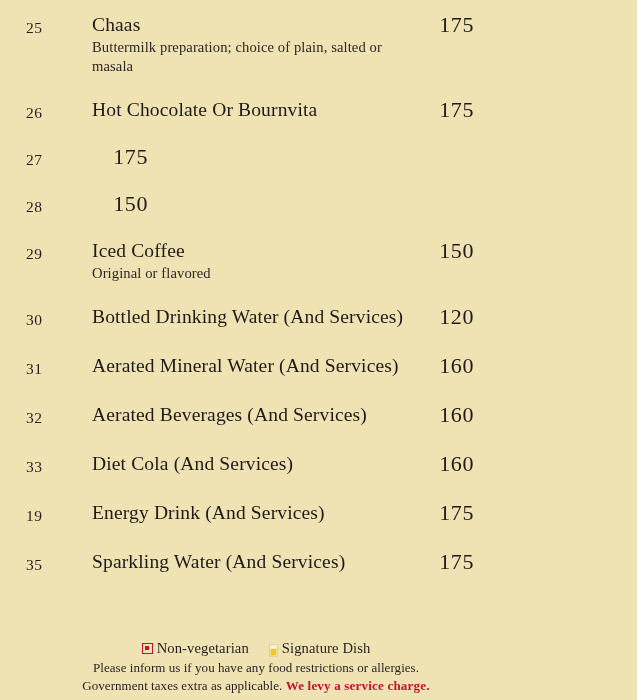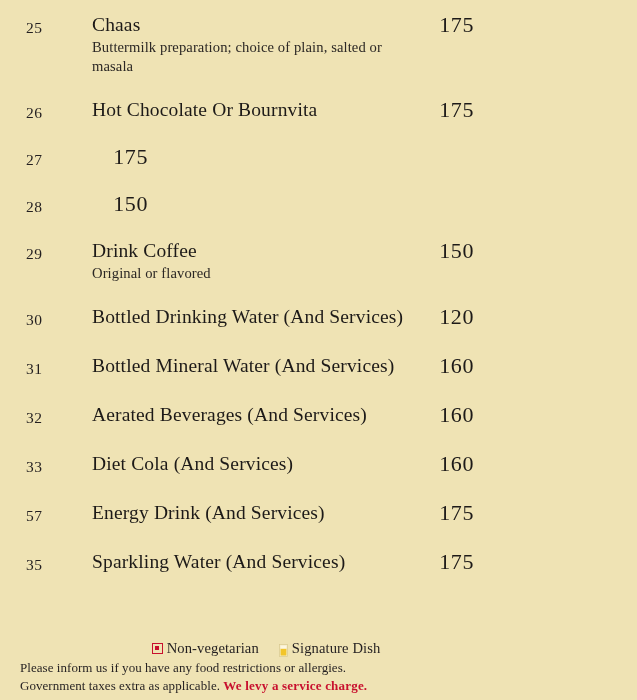--- a/index.html
+++ b/index.html
@@ -71,22 +71,21 @@
     line-height: 24px;
     letter-spacing: 0.6px;
     color: #1d1a18;
   }
 
   .footer {
     position: absolute;
     left: 0;
     right: 0;
     bottom: 6px;
-    text-align: left;
-    margin-left: 20px;
+    text-align: center;
   }
   .legend {
     display: flex;
     justify-content: center;
     align-items: center;
     gap: 20px;
     font-size: 14.5px;
     line-height: 18px;
     margin-bottom: 2px;
   }
@@ -167,38 +166,38 @@
     </div>
 
     <div class="item-row">
       <div class="item-num">28</div>
       <div class="item-price">150</div>
     </div>
 
     <div class="item-row">
       <div class="item-num">29</div>
       <div class="item-body">
-        <div class="item-name">Drink Coffee</div>
+        <div class="item-name">Iced Coffee</div>
         <div class="item-desc">Original or flavored</div>
       </div>
       <div class="item-price">150</div>
     </div>
 
     <div class="item-row tight">
       <div class="item-num">30</div>
       <div class="item-body">
         <div class="item-name">Bottled Drinking Water (And Services)</div>
       </div>
       <div class="item-price">120</div>
     </div>
 
     <div class="item-row tight">
       <div class="item-num">31</div>
       <div class="item-body">
-        <div class="item-name">Bottled Mineral Water (And Services)</div>
+        <div class="item-name">Aerated Mineral Water (And Services)</div>
       </div>
       <div class="item-price">160</div>
     </div>
 
     <div class="item-row tight">
       <div class="item-num">32</div>
       <div class="item-body">
         <div class="item-name">Aerated Beverages (And Services)</div>
       </div>
       <div class="item-price">160</div>
@@ -206,21 +205,21 @@
 
     <div class="item-row tight">
       <div class="item-num">33</div>
       <div class="item-body">
         <div class="item-name">Diet Cola (And Services)</div>
       </div>
       <div class="item-price">160</div>
     </div>
 
     <div class="item-row tight">
-      <div class="item-num">57</div>
+      <div class="item-num">19</div>
       <div class="item-body">
         <div class="item-name">Energy Drink (And Services)</div>
       </div>
       <div class="item-price">175</div>
     </div>
 
     <div class="item-row tight">
       <div class="item-num">35</div>
       <div class="item-body">
         <div class="item-name">Sparkling Water (And Services)</div>

